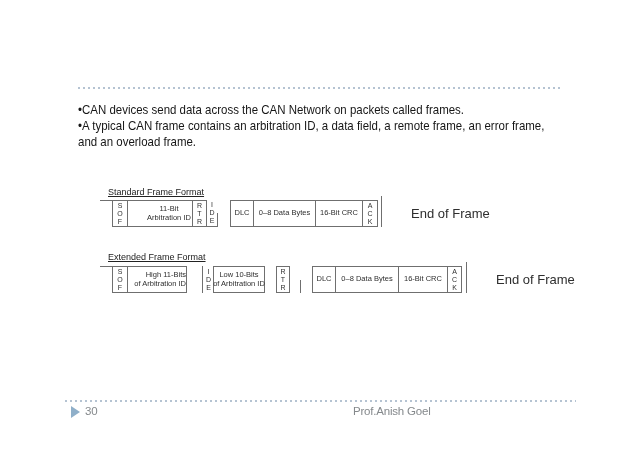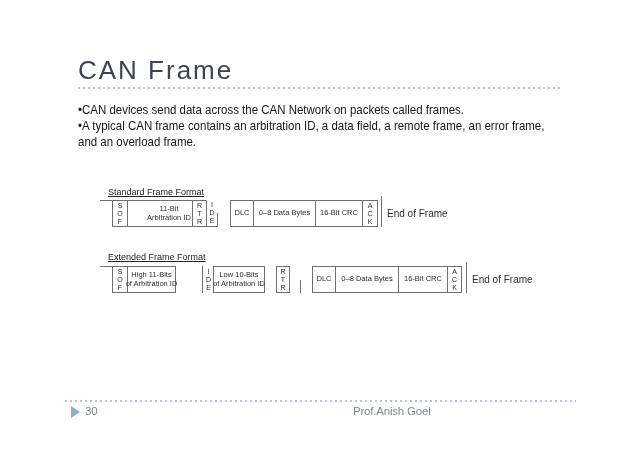--- a/index.html
+++ b/index.html
@@ -43,34 +43,33 @@
   .seg-vopen .half-tick {
     position:absolute; right:0; bottom:0; width:1px; height:13px; background:#6f6f6f;
   }
   .seg-box {
     border:1px solid #6f6f6f; display:flex; flex-direction:column;
     align-items:center; justify-content:center;
     font-size:7.5px; line-height:8.5px; text-align:center;
   }
   .seg-tick     { width:1px; top:14px; background:#6f6f6f; }
   .seg-tallline { width:1px; top:-4px; background:#6f6f6f; }
-  .seg-endtext  { display:flex; align-items:center; font-size:10px; }
+  .seg-endtext  { display:flex; align-items:center; font-size:13px;margin-left:24px; }
   .footer-item { position:absolute; font-size:11.5px; color:#85898c; letter-spacing:-0.2px; }
   .footer-arrow {
     position:absolute; left:71px; top:406px; width:0; height:0;
     border-left:9px solid #8fafc9;
     border-top:6px solid transparent; border-bottom:6px solid transparent;
   }
 </style>
 </head>
 <body>
 
 <div class="slide">
 
-  <div class="page-title">CAN Frame</div>
   <div class="dash-line title-underline"></div>
 
   <div class="bullets" id="bullets">
       <p>•CAN devices send data across the CAN Network on packets called frames.</p>
       <p>•A typical CAN frame contains an arbitration ID, a data field, a remote frame, an error frame, and an overload frame.</p>
     </div>
 
   <div class="diagram-label" id="diagram-label-0" style="left: 108px; top: 187px;">Standard Frame Format</div>
   <div class="diagram-row" id="diagram-row-0" style="left: 100px; top: 200px; height: 27px; width: 350px;">
       <div class="seg seg-lead" style="left: 0px; width: 13px;"></div>
@@ -113,21 +112,21 @@
     </div>
 
   <div class="diagram-label" id="diagram-label-1" style="left: 108px; top: 252px;">Extended Frame Format</div>
   <div class="diagram-row" id="diagram-row-1" style="left: 100px; top: 266px; height: 27px; width: 440px;">
       <div class="seg seg-lead" style="left: 0px; width: 13px;"></div>
       <div class="seg seg-vbox" style="left: 12px; width: 16px;">
         <div>S</div>
         <div>O</div>
         <div>F</div>
       </div>
-      <div class="seg seg-box" style="left: 27px; width: 49px;">
+      <div class="seg seg-box" style="left: 27px; width: 60px; align-items: flex-end;">
         <div>High 11-Bits</div>
         <div>of Arbitration ID</div>
       </div>
       <div class="seg seg-vleft" style="left: 102px; width: 12px;">
         <div>I</div>
         <div>D</div>
         <div>E</div>
       </div>
       <div class="seg seg-box" style="left: 113px; width: 52px; align-items: center;">
         <div>Low 10-Bits</div>

